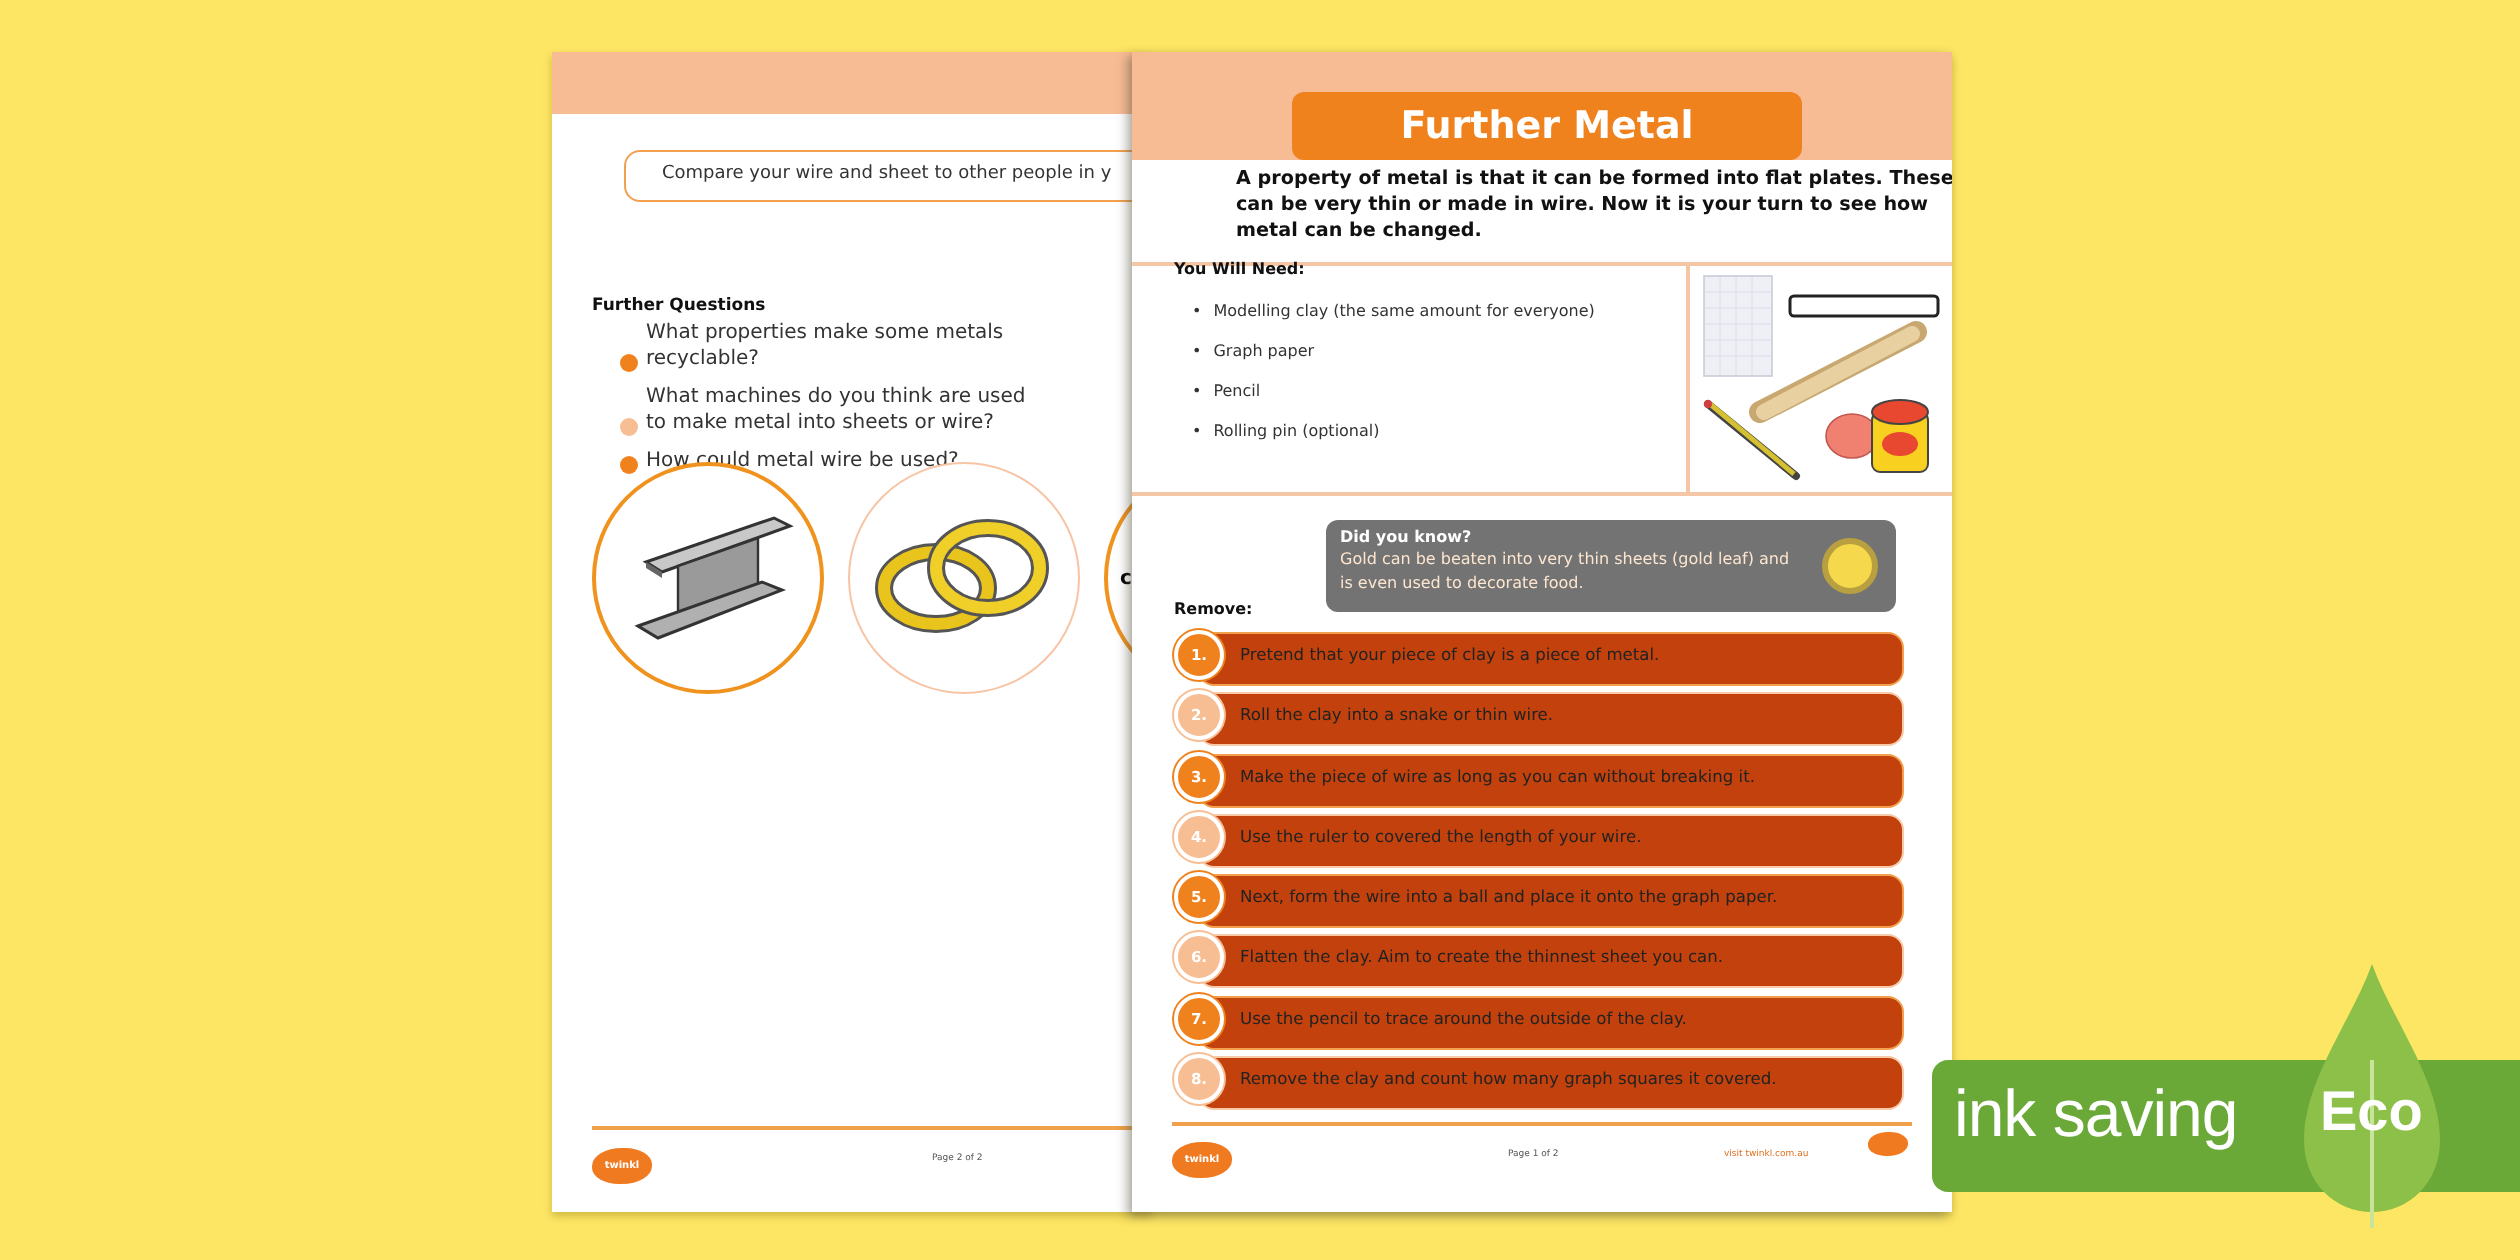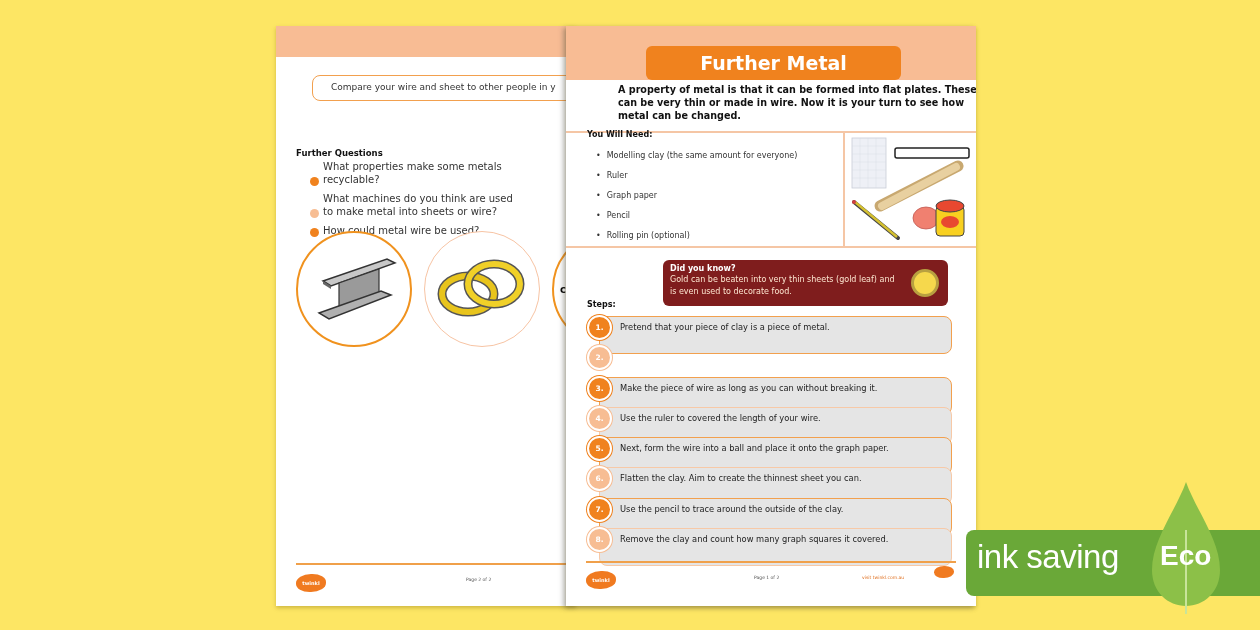--- a/index.html
+++ b/index.html
@@ -54,34 +54,34 @@
   .hr-peach { position: absolute; height: 1.5px; background: #f5c6a5; }
   .vr-peach { position: absolute; width: 1.5px; background: #f5c6a5; }
   .need-title { position: absolute; left: 21px; top: 104px; font-size: 8px; font-weight: bold; color: #111; }
   .need-list { position: absolute; left: 30px; top: 124px; }
   .need-item { font-size: 8px; color: #333; height: 20px; line-height: 12px; }
   .need-item::before { content: "•"; margin-right: 6px; }
   .materials { position: absolute; left: 280px; top: 108px; width: 125px; height: 112px; }
 
   .dyk {
     position: absolute; left: 97px; top: 234px; width: 285px; height: 46px;
-    background: #7f1d1d; border-radius: 6px; color: #fff; padding: 3px 0 0 7px;
+    background: #737373; border-radius: 6px; color: #fff; padding: 3px 0 0 7px;
   }
   .dyk-title { font-size: 8px; font-weight: bold; line-height: 11px; }
   .dyk-text { font-size: 8px; line-height: 12px; width: 232px; color: #fde6d0; }
   .gold-coin {
     position: absolute; right: 9px; top: 9px; width: 28px; height: 28px; border-radius: 50%;
     background: #f6d84c; border: 3px solid #b8a040;
   }
   .steps-title { position: absolute; left: 21px; top: 274px; font-size: 8px; font-weight: bold; color: #111; }
   .steps { position: absolute; left: 21px; top: 289px; width: 365px; }
   .step { position: relative; height: 25px; margin-bottom: 5.3px; }
   .step-box {
-    position: absolute; left: 12px; top: 1px; right: 0; height: 38px;
-    border: 1.5px solid #f2a04e; border-radius: 8px; background: #e5e5e5;
+    position: absolute; left: 12px; top: 1px; right: 0; height: 27px;
+    border: 1.5px solid #f2a04e; border-radius: 8px; background: #c2410c;
     font-size: 8.3px; color: #222; line-height: 20px; padding-left: 20px; white-space: nowrap;
   }
   .step.light .step-box { border-color: #f7c9a7; }
   .step-num {
     position: absolute; left: 0; top: 0; width: 25px; height: 25px; border-radius: 50%;
     background: #f0821e; color: #fff; font-size: 7.5px; font-weight: bold;
     display: flex; align-items: center; justify-content: center; z-index: 2;
     border: 2px solid #fff; box-shadow: 0 0 0 1px #f0821e;
   }
   .step.light .step-num { background: #f7bd93; box-shadow: 0 0 0 1px #f7bd93; }
@@ -155,21 +155,20 @@
   <div class="title-pill">Further Metal</div>
   <div class="intro">A property of metal is that it can be formed into flat plates. These can be very thin or made in wire. Now it is your turn to see how metal can be changed.</div>
 
   <div class="hr-peach" style="left:0;right:0;top:105px"></div>
   <div class="vr-peach" style="left:277px;top:105px;height:116px"></div>
   <div class="hr-peach" style="left:0;right:0;top:220px"></div>
 
   <div class="need-title">You Will Need:</div>
   <div class="need-list">
     <div class="need-item">Modelling clay (the same amount for everyone)</div>
-    <div class="need-item">Ruler</div>
     <div class="need-item">Graph paper</div>
     <div class="need-item">Pencil</div>
     <div class="need-item">Rolling pin (optional)</div>
   </div>
 
   <svg class="materials" viewBox="0 0 125 112">
     <rect x="6" y="4" width="34" height="50" fill="#eef0f6" stroke="#c8ccd8" stroke-width="0.8"></rect>
     <g stroke="#d4d8e4" stroke-width="0.4">
       <line x1="6" y1="12" x2="40" y2="12"></line>
         <line x1="6" y1="20" x2="40" y2="20"></line>
@@ -197,28 +196,29 @@
       <ellipse cx="104" cy="88" rx="9" ry="6" fill="#e84830"></ellipse>
     </g>
   </svg>
 
   <div class="dyk">
     <div class="dyk-title">Did you know?</div>
     <div class="dyk-text">Gold can be beaten into very thin sheets (gold leaf) and is even used to decorate food.</div>
     <div class="gold-coin"></div>
   </div>
 
-  <div class="steps-title">Steps:</div>
+  <div class="steps-title">Remove:</div>
   <div class="steps">
     <div class="step">
       <div class="step-num">1.</div>
       <div class="step-box">Pretend that your piece of clay is a piece of metal.</div>
     </div>
     <div class="step light">
       <div class="step-num">2.</div>
+      <div class="step-box">Roll the clay into a snake or thin wire.</div>
     </div>
     <div class="step">
       <div class="step-num">3.</div>
       <div class="step-box">Make the piece of wire as long as you can without breaking it.</div>
     </div>
     <div class="step light">
       <div class="step-num">4.</div>
       <div class="step-box">Use the ruler to covered the length of your wire.</div>
     </div>
     <div class="step">

